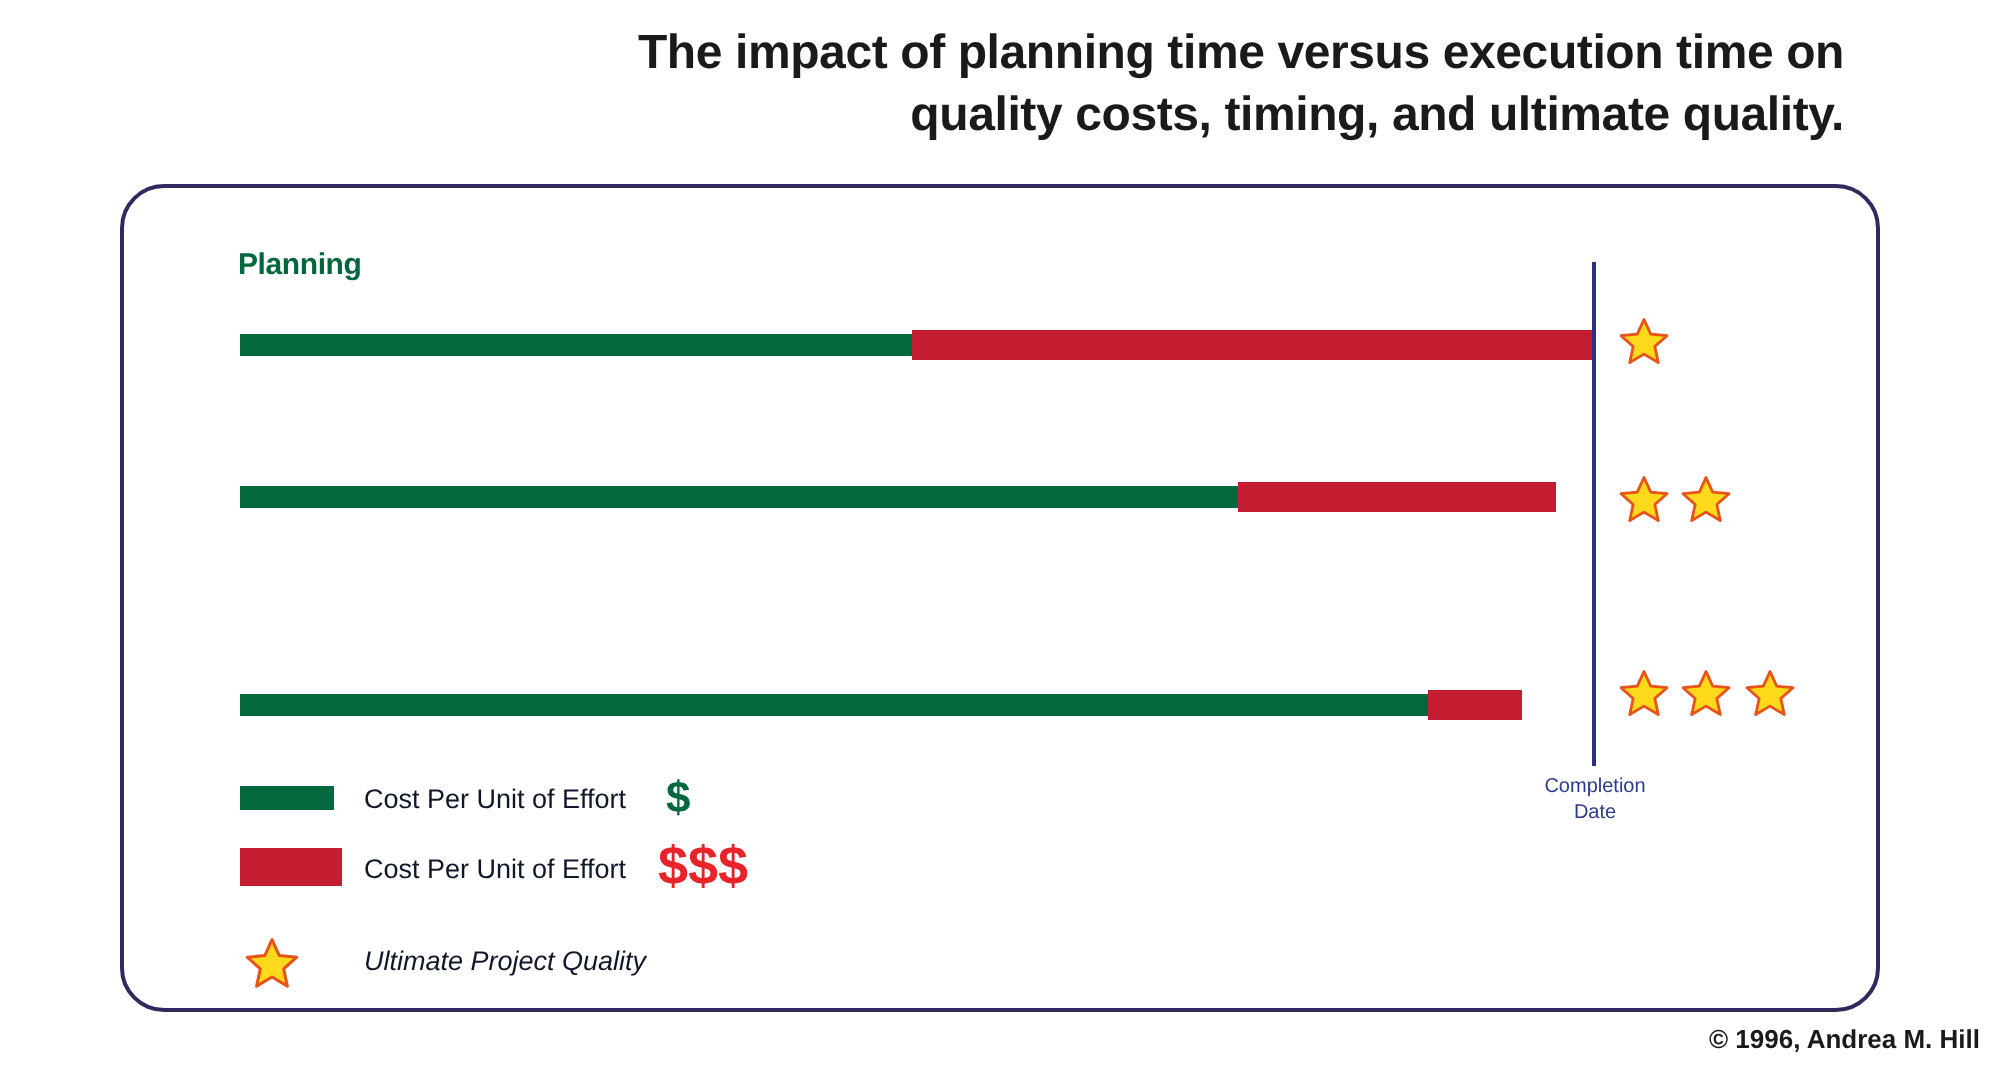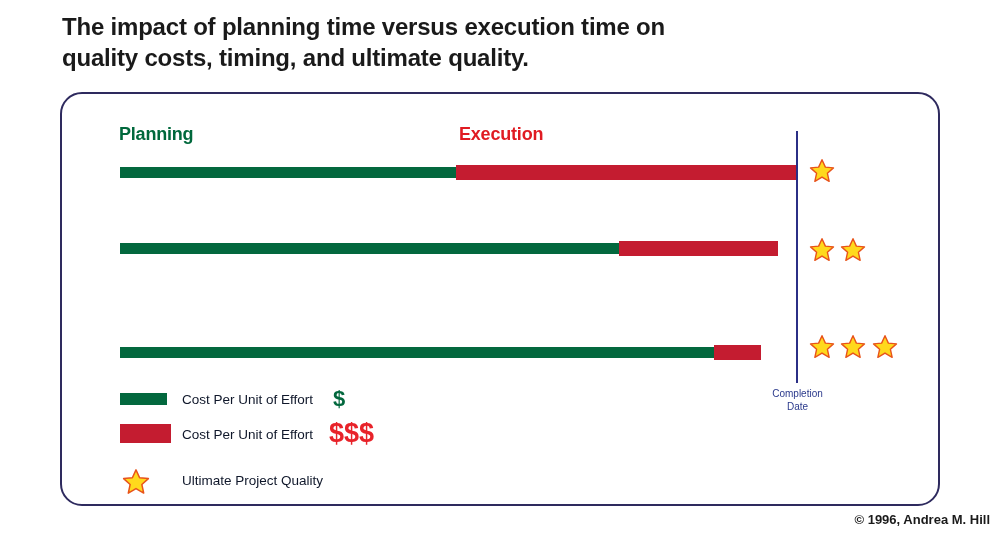--- a/index.html
+++ b/index.html
@@ -26,40 +26,41 @@
   .title {
     position: absolute;
     left: 62px;
     top: 12px;
     width: 860px;
     font-size: 24px;
     font-weight: bold;
     color: #1a1a1a;
     line-height: 1.28;
     letter-spacing: -0.2px;
+    text-align: right;
   }
   .title-line { display: block; white-space: nowrap; }
 
   
   .frame {
     position: absolute;
     left: 60px;
     top: 92px;
     width: 880px;
     height: 414px;
     border: 2px solid #2e2a5e;
     border-radius: 22px;
     box-sizing: border-box;
     background: #ffffff;
   }
 
   
   .phase-label {
     position: absolute;
-    font-size: 18px;
+    font-size: 15px;
     font-weight: bold;
     letter-spacing: -0.2px;
     white-space: nowrap;
   }
   .phase-planning {
     left: 119px;
     top: 124px;
     color: #00683c;
   }
   .phase-execution {
@@ -138,21 +139,21 @@
   .lg-red   { left: 120px; top: 424px; width: 51px; height: 19px; background: #c41c30; }
 
   .legend-text {
     position: absolute;
     font-size: 13.5px;
     color: #0f172a;
     white-space: nowrap;
   }
   .lt1 { left: 182px; top: 392px; }
   .lt2 { left: 182px; top: 427px; }
-  .lt3 { left: 182px; top: 473px; }
+  .lt3 { left: 182px; top: 473px; font-style: italic; }
 
   .money {
     position: absolute;
     font-weight: bold;
     white-space: nowrap;
   }
   .money-green {
     left: 333px;
     top: 386px;
     font-size: 22px;
@@ -182,21 +183,20 @@
 <div class="page">
 
   <div class="title">
     <span class="title-line">The impact of planning time versus execution time on</span>
     <span class="title-line">quality costs, timing, and ultimate quality.</span>
   </div>
 
   <div class="frame"></div>
 
   <div class="phase-label phase-planning">Planning</div>
-  <div class="phase-label phase-execution">Execution</div>
 
   <div class="bar bar-green r1-green"></div>
   <div class="bar bar-red r1-red"></div>
 
   <div class="bar bar-green r2-green"></div>
   <div class="bar bar-red r2-red"></div>
 
   <div class="bar bar-green r3-green"></div>
   <div class="bar bar-red r3-red"></div>
 

